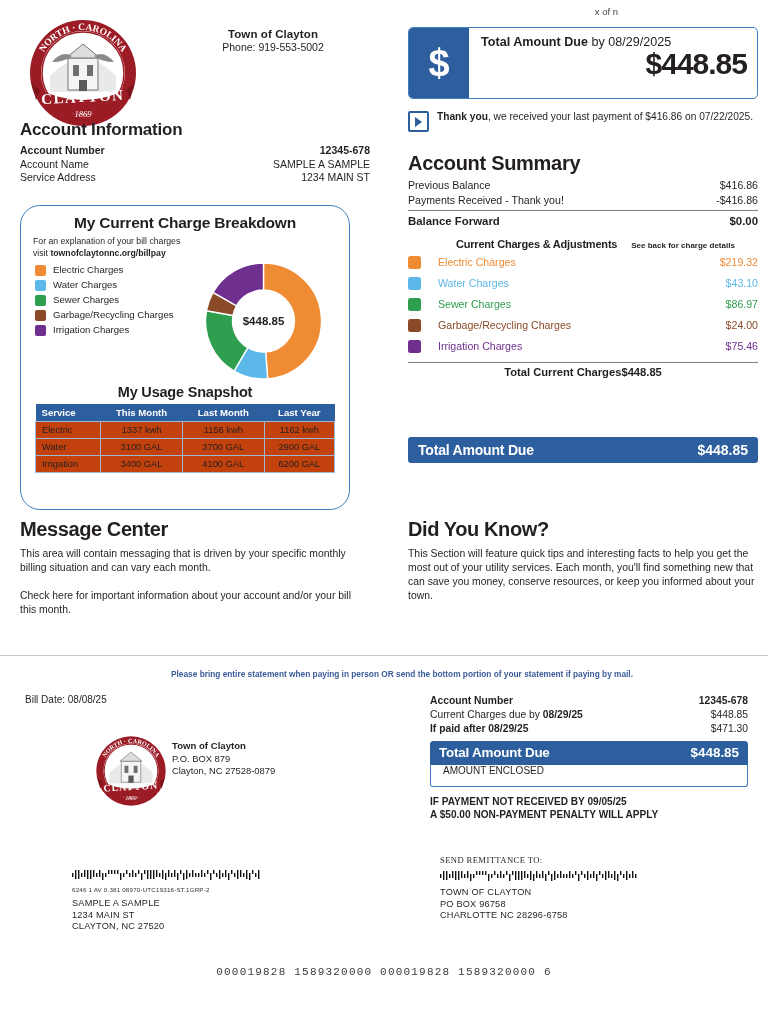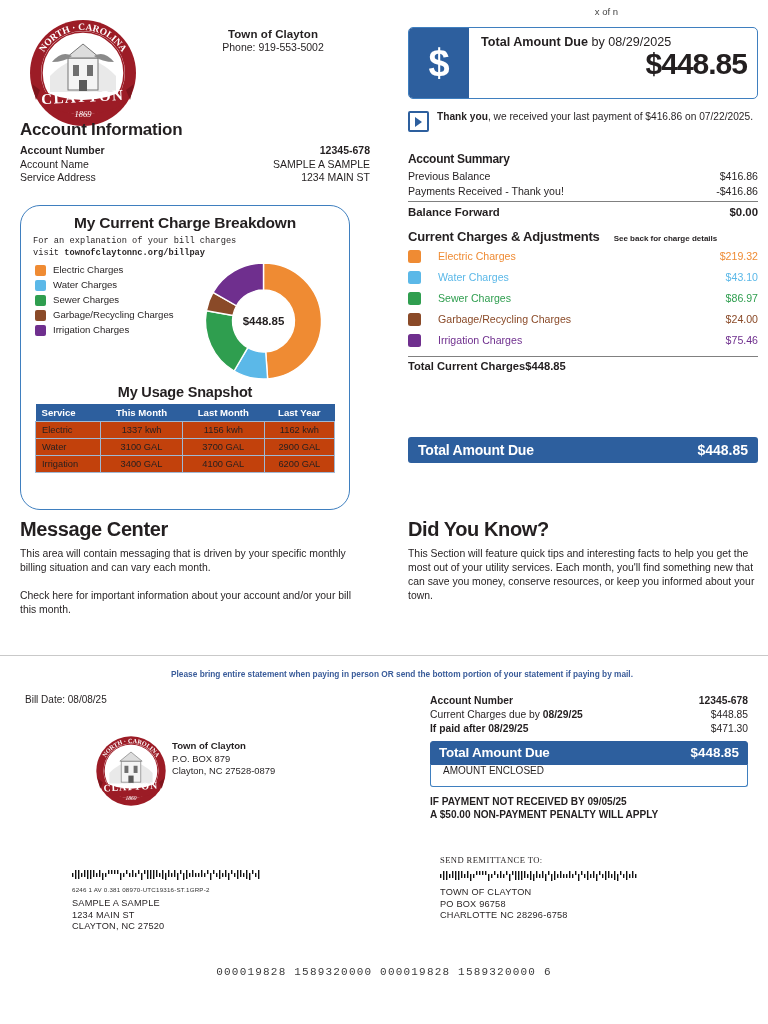--- a/index.html
+++ b/index.html
@@ -40,21 +40,21 @@
 
   
   #charge-breakdown-card{
     left:20px;top:205px;width:330px;height:305px;
     border:1.6px solid #3f7fbf;border-radius:20px;background:#fff;
     box-sizing:border-box;
   }
   #breakdown-title{
     text-align:center;font-size:15.5px;font-weight:bold;margin-top:8px;letter-spacing:-.2px;
   }
-  #breakdown-note{font-size:8.7px;line-height:11.5px;margin:4px 0 0 12px;font-family:Liberation Mono, monospace;}
+  #breakdown-note{font-size:8.7px;line-height:11.5px;margin:4px 0 0 12px;}
   #breakdown-note .link{font-weight:bold;}
 
   #donut-area{position:relative;height:118px;margin-top:3px;}
   #legend{position:absolute;left:14px;top:2px;width:140px;}
   .legend-item{display:flex;align-items:flex-start;margin-bottom:3px;}
   .legend-swatch{width:11px;height:11px;border-radius:2px;margin-right:7px;flex:0 0 auto;margin-top:1px;}
   .legend-label{font-size:9.6px;line-height:11.5px;}
   #donut-wrap{position:absolute;left:160px;top:-4px;width:165px;height:126px;}
   #donut-center-value{
     position:absolute;left:0;right:0;top:50%;transform:translateY(-50%);
@@ -102,35 +102,35 @@
     width:17px;height:17px;border:2px solid #2d5f9e;border-radius:2px;
     display:flex;align-items:center;justify-content:center;margin-right:8px;flex:0 0 auto;margin-top:1px;
   }
   #payment-note-icon .tri{
     width:0;height:0;border-left:7px solid #2d5f9e;border-top:5px solid transparent;border-bottom:5px solid transparent;
   }
   #payment-note-text{font-size:10.2px;line-height:13px;}
 
   
   #account-summary{left:408px;top:152px;width:350px;}
-  #account-summary h3{margin:0 0 3px 0;font-size:12px;font-weight:bold;letter-spacing:-.3px;}
+  #account-summary h3{margin:0 0 3px 0;font-size:20px;font-weight:bold;letter-spacing:-.3px;}
   .sum-row{display:flex;justify-content:space-between;font-size:10.6px;line-height:14.5px;}
   .rule{border-top:1.1px solid #808080;margin:3px 0 3px 0;}
   .sum-row.bold{font-weight:bold;font-size:11.4px;}
 
   #charges-head{display:flex;align-items:baseline;margin-top:9px;}
-  #charges-head .t{font-size:13px;font-weight:bold;letter-spacing:-.2px;}
+  #charges-head .t{font-size:11px;font-weight:bold;letter-spacing:-.2px;margin-left:48px;}
   #charges-head .sub{font-size:8px;font-weight:bold;margin-left:14px;}
 
   .charge-row{display:flex;align-items:center;font-size:10.6px;line-height:17px;margin-top:4px;}
   .charge-sw{width:13px;height:13px;border-radius:2.5px;margin-right:17px;flex:0 0 auto;}
   .charge-name{flex:1;}
   .charge-amt{text-align:right;}
 
-  #total-current-row{display:flex;justify-content:flex-start;font-size:11.2px;font-weight:bold;}
+  #total-current-row{display:flex;justify-content:center;font-size:11.2px;font-weight:bold;}
 
   #total-amount-due-bar{
     left:408px;width:350px;height:26px;background:#2d5f9e;color:#fff;border-radius:3px;
     display:flex;align-items:center;justify-content:space-between;padding:0 10px;box-sizing:border-box;
   }
   #total-amount-due-bar .lbl{font-size:14px;font-weight:bold;letter-spacing:-.2px;}
   #total-amount-due-bar .amt{font-size:14px;font-weight:bold;}
 
   
   #perf-line{left:0;top:655px;width:768px;border-top:1px solid #c9c9c9;}

